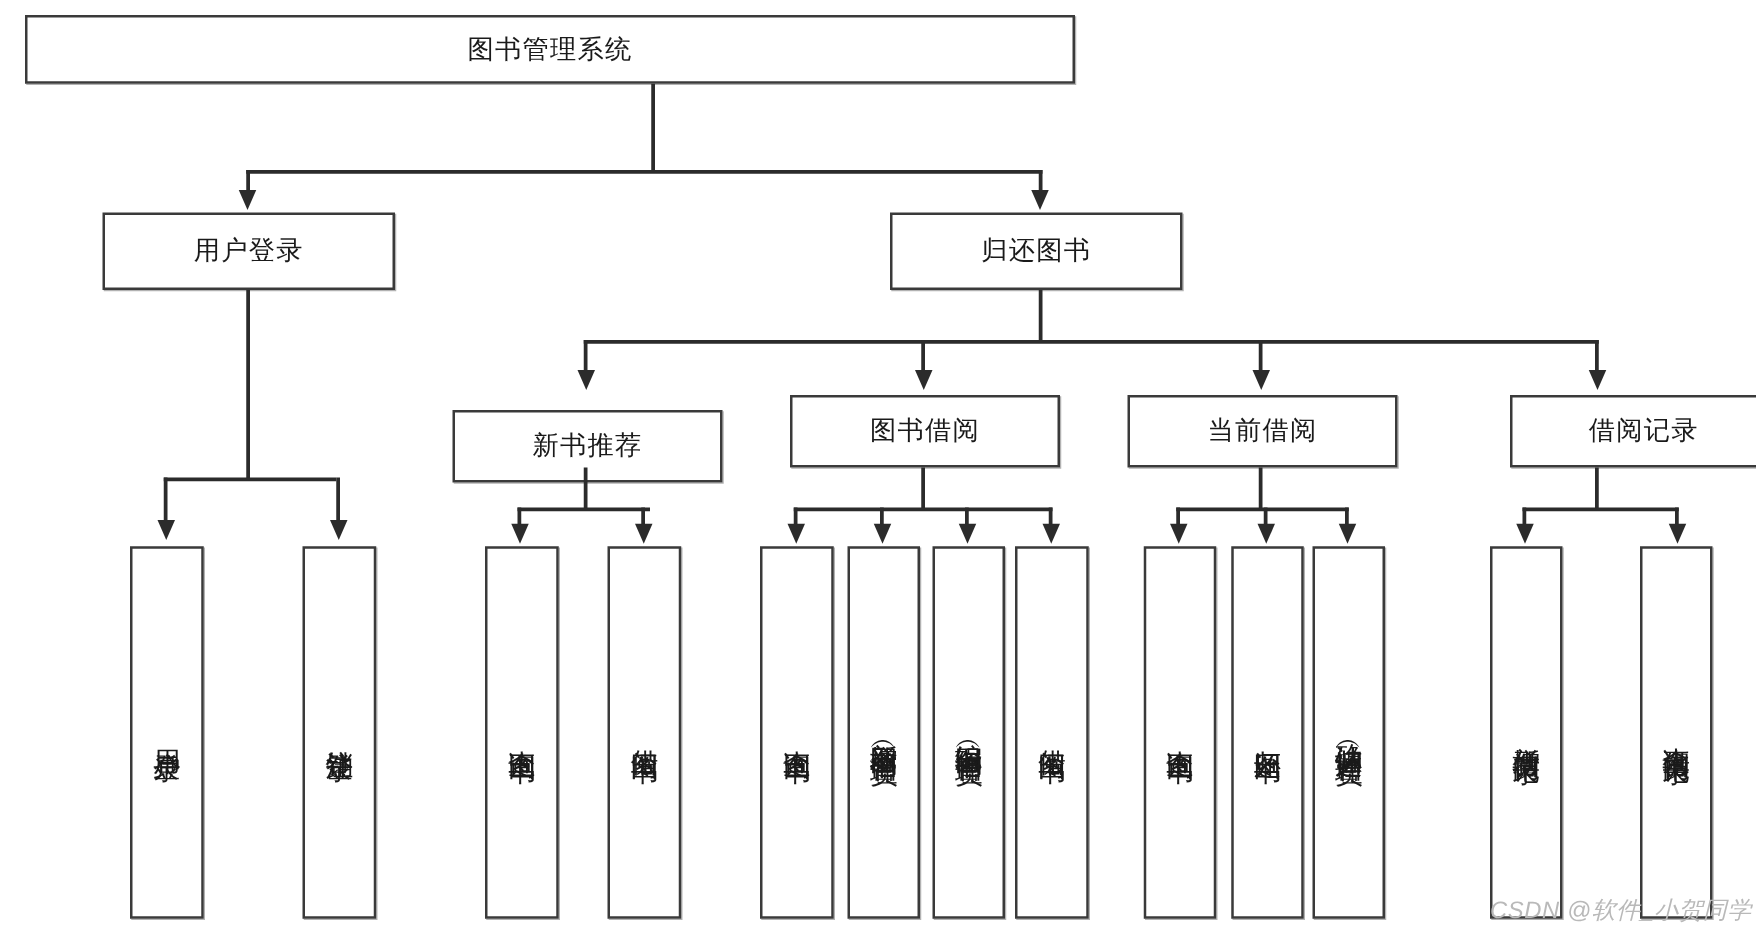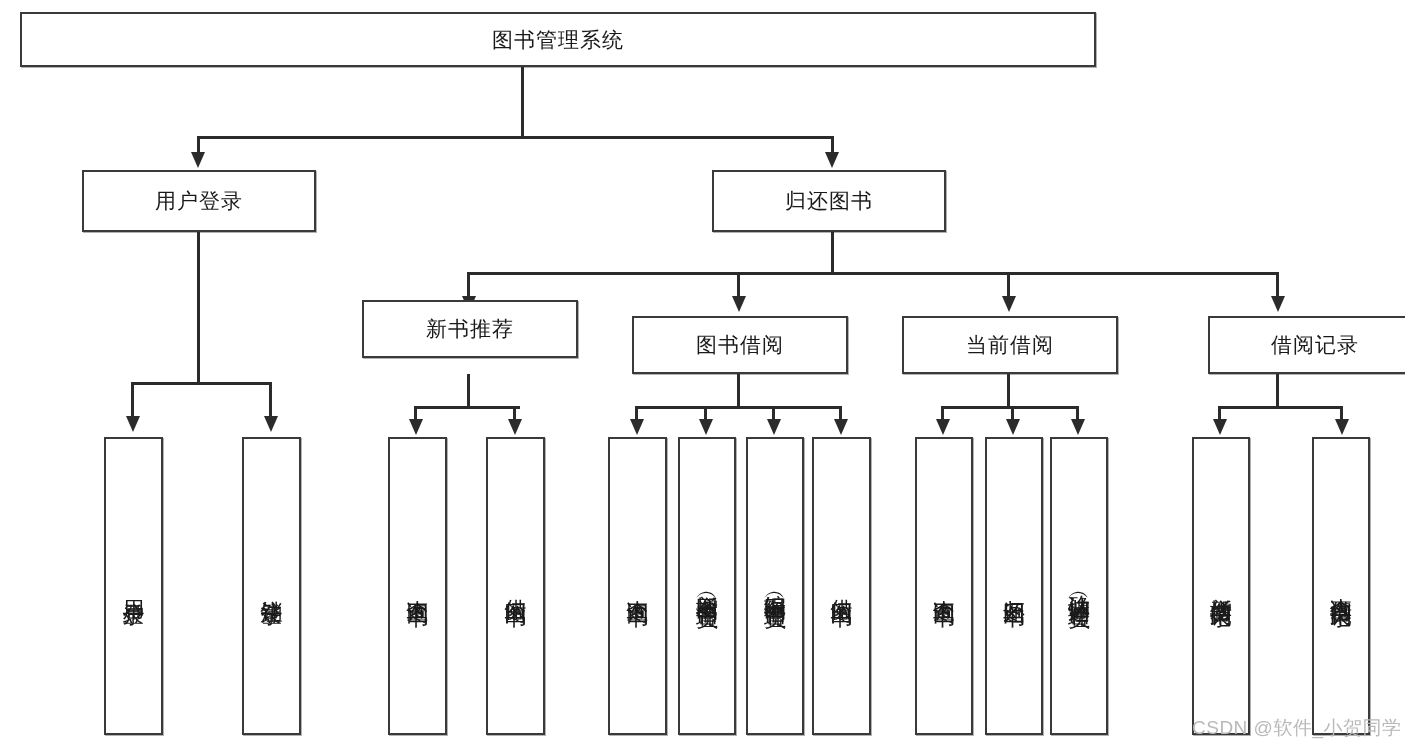--- a/index.html
+++ b/index.html
@@ -69,21 +69,21 @@
     letter-spacing: 0.5px;
     white-space: nowrap;
     user-select: none;
   }
 </style>
 </head>
 <body>
 
 <div id="canvas">
 
-  <div class="node horiz" style="left:20px; top:12px; width:1076px; height:55px;">
+  <div class="node horiz" style="left:20px; top:12px; width:840px; height:55px;">
     <span>图书管理系统</span>
   </div>
 
   <div class="edge v" style="left:521px; top:67px; height:71px;"></div>
   <div class="edge h" style="left:197px; top:136px; width:637px;"></div>
   <div class="edge v" style="left:197px; top:136px; height:20px;"></div>
   <div class="arrow" style="left:191px; top:152px;"></div>
   <div class="edge v" style="left:831px; top:136px; height:20px;"></div>
   <div class="arrow" style="left:825px; top:152px;"></div>
 
@@ -105,21 +105,21 @@
   <div class="edge h" style="left:467px; top:272px; width:812px;"></div>
   <div class="edge v" style="left:467px; top:272px; height:28px;"></div>
   <div class="arrow" style="left:462px; top:296px;"></div>
   <div class="edge v" style="left:737px; top:272px; height:28px;"></div>
   <div class="arrow" style="left:732px; top:296px;"></div>
   <div class="edge v" style="left:1007px; top:272px; height:28px;"></div>
   <div class="arrow" style="left:1002px; top:296px;"></div>
   <div class="edge v" style="left:1276px; top:272px; height:28px;"></div>
   <div class="arrow" style="left:1271px; top:296px;"></div>
 
-  <div class="node horiz" style="left:362px; top:300px; width:216px; height:58px;">
+  <div class="node horiz" style="left:362px; top:328px; width:216px; height:58px;">
     <span>新书推荐</span>
   </div>
   <div class="node horiz" style="left:902px; top:316px; width:216px; height:58px;">
     <span>当前借阅</span>
   </div>
   <div class="node horiz" style="left:632px; top:316px; width:216px; height:58px;">
     <span>图书借阅</span>
   </div>
   <div class="node horiz" style="left:1172px; top:316px; width:214px; height:58px;margin-left:36px;">
     <span>借阅记录</span>
@@ -196,15 +196,15 @@
     <span class="vlabel">确认归还（管理员）</span>
   </div>
 
   <div class="node vert" style="left:1192px; top:437px; width:58px; height:298px;">
     <span class="vlabel">新增借阅记录</span>
   </div>
   <div class="node vert" style="left:1312px; top:437px; width:58px; height:298px;">
     <span class="vlabel">查询借阅记录</span>
   </div>
 
-  <div class="watermark" style="left:1192px; top:715px;">CSDN @软件_小贺同学</div>
+  <div class="watermark" style="left:1192px; top:715px;font-style:italic;">CSDN @软件_小贺同学</div>
 
 </div>
 
 </body></html>

